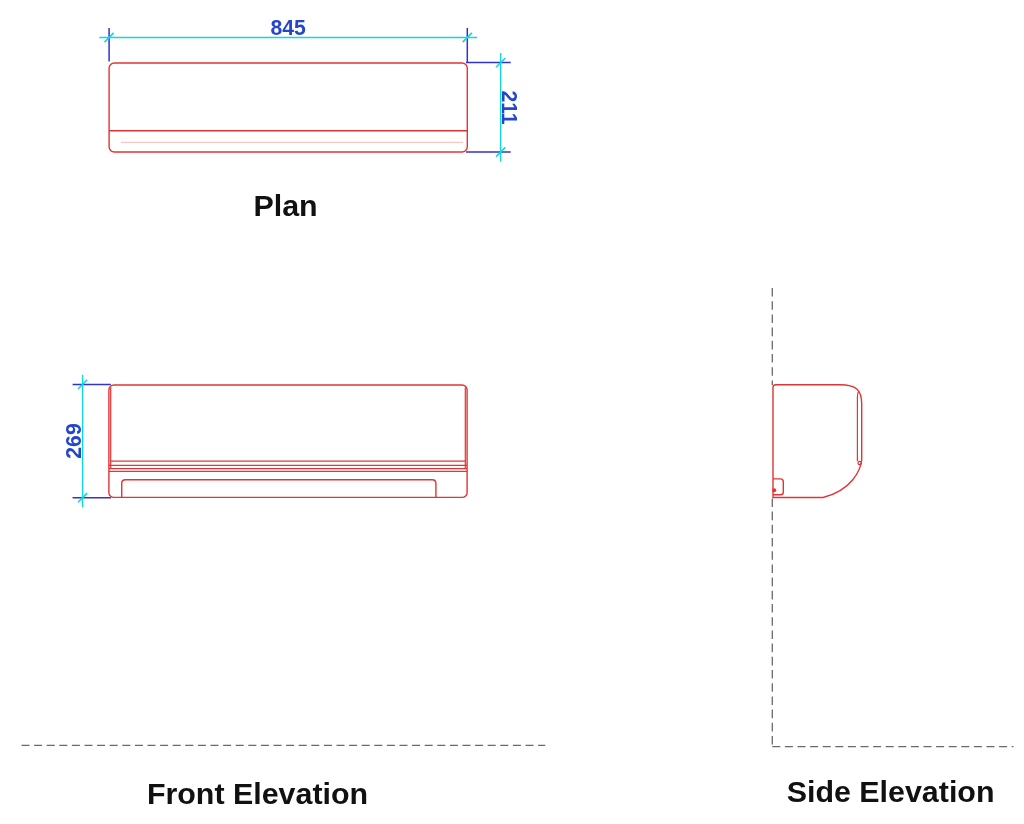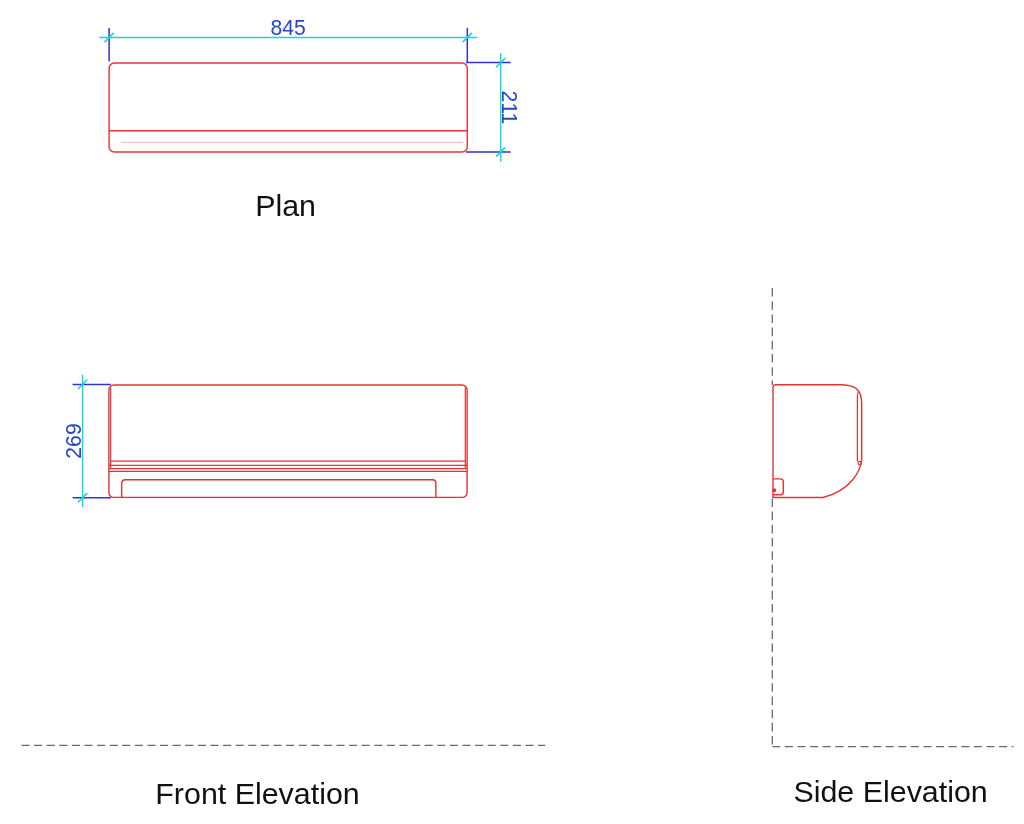--- a/index.html
+++ b/index.html
@@ -1,16 +1,16 @@
 <!DOCTYPE html>
 <html><head>
 <meta charset="utf-8">
 <style>
   html,body{margin:0;padding:0;background:#ffffff;}
-  .page{position:relative;width:1024px;height:824px;background:#ffffff;overflow:hidden;}
+  .page{position:relative;width:1024px;height:824px;background:#ffffff;overflow:hidden;font-weight:bold;}
   svg{position:absolute;left:0;top:0;}
   text{font-family:"Liberation Sans",sans-serif;}
 </style>
 </head>
 <body>
 <div class="page">
 <svg width="1024" height="824" viewBox="0 0 1024 824">
 
   <rect x="109.1" y="63" width="358.2" height="89" rx="5.3" ry="5.3" fill="none" stroke="#e23434" stroke-width="1.4"></rect>
 

